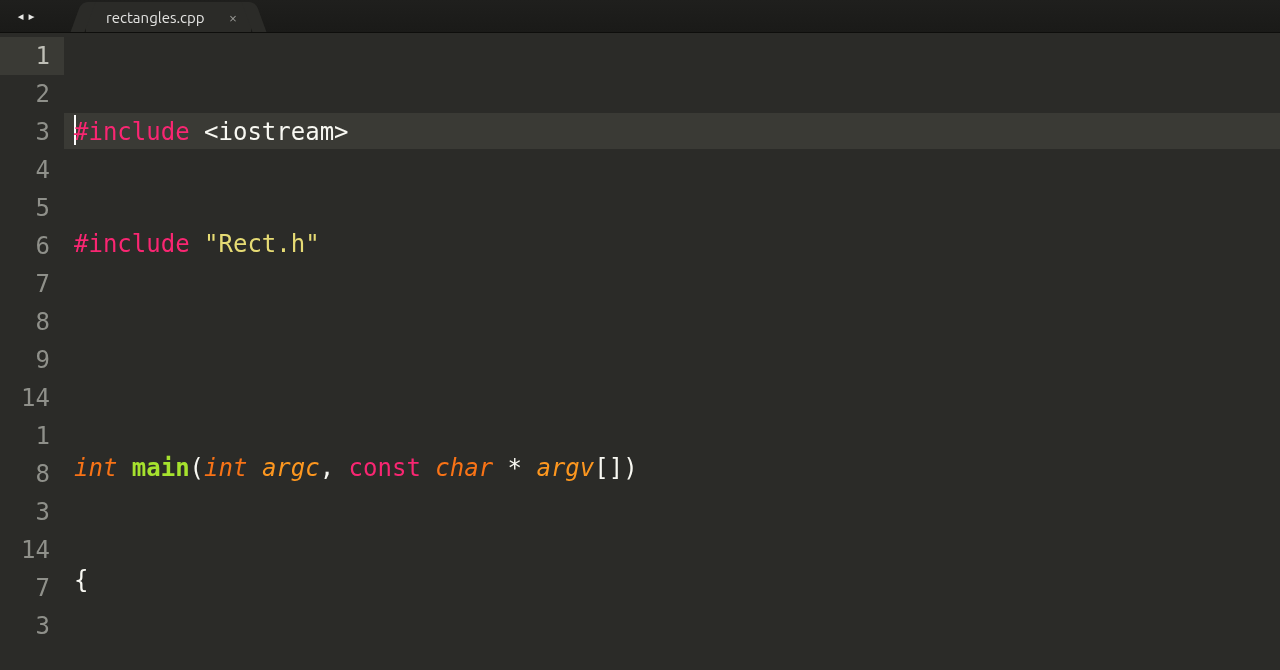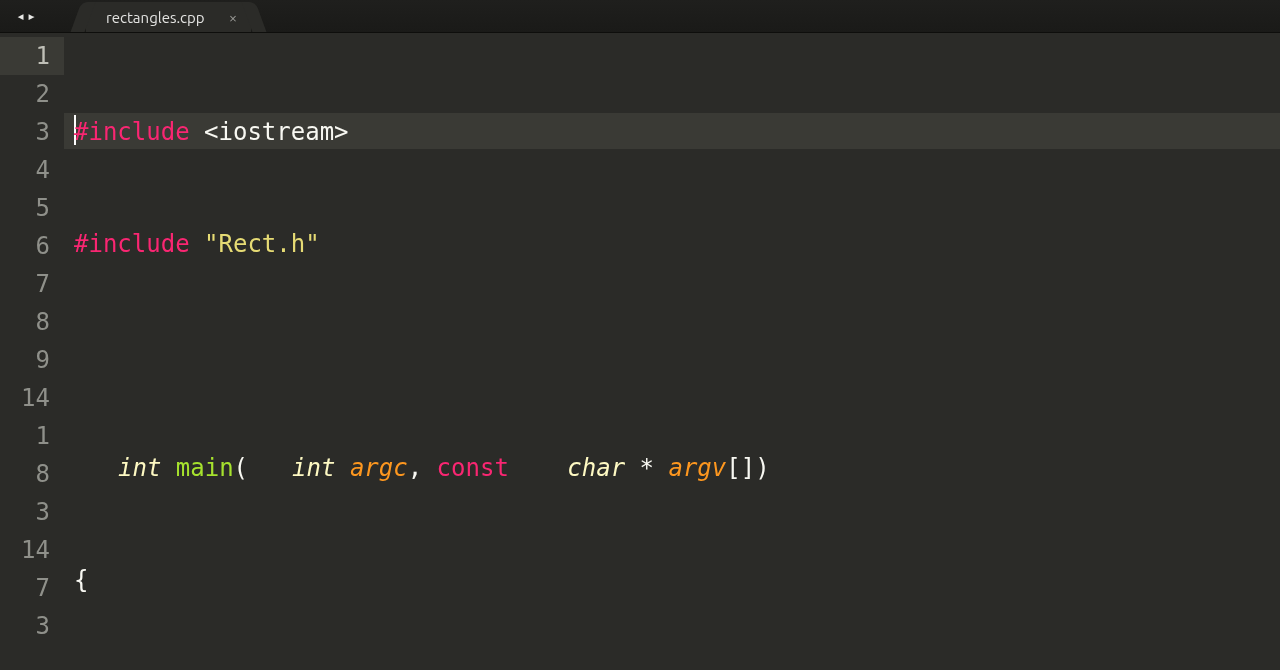--- a/index.html
+++ b/index.html
@@ -90,22 +90,22 @@
   .line.active { background: #3a3a35; }
   .cursor {
     display: inline-block;
     width: 2px; height: 30px;
     background: #fdfdfd;
     vertical-align: -5px;
     margin-right: -2px;
   }
 
   .kw-red     { color: #f92672; }
-  .kw-type    { color: #fef9c3; font-style: italic; margin-left: 44px; }
-  .fn-green   { color: #a6e22e; }
+  .kw-type    { color: #f97316; font-style: italic; }
+  .fn-green   { color: #a6e22e; font-weight: bold; }
   .str        { color: #e6db74; }
   .param      { color: #fd971f; font-style: italic; text-align: center; }
   .plain      { color: #f8f8f2; }
 </style>
 </head>
 <body>
 
 <div class="top-bar">
   <div class="nav-arrows">
     <span class="arrow">◂</span>

